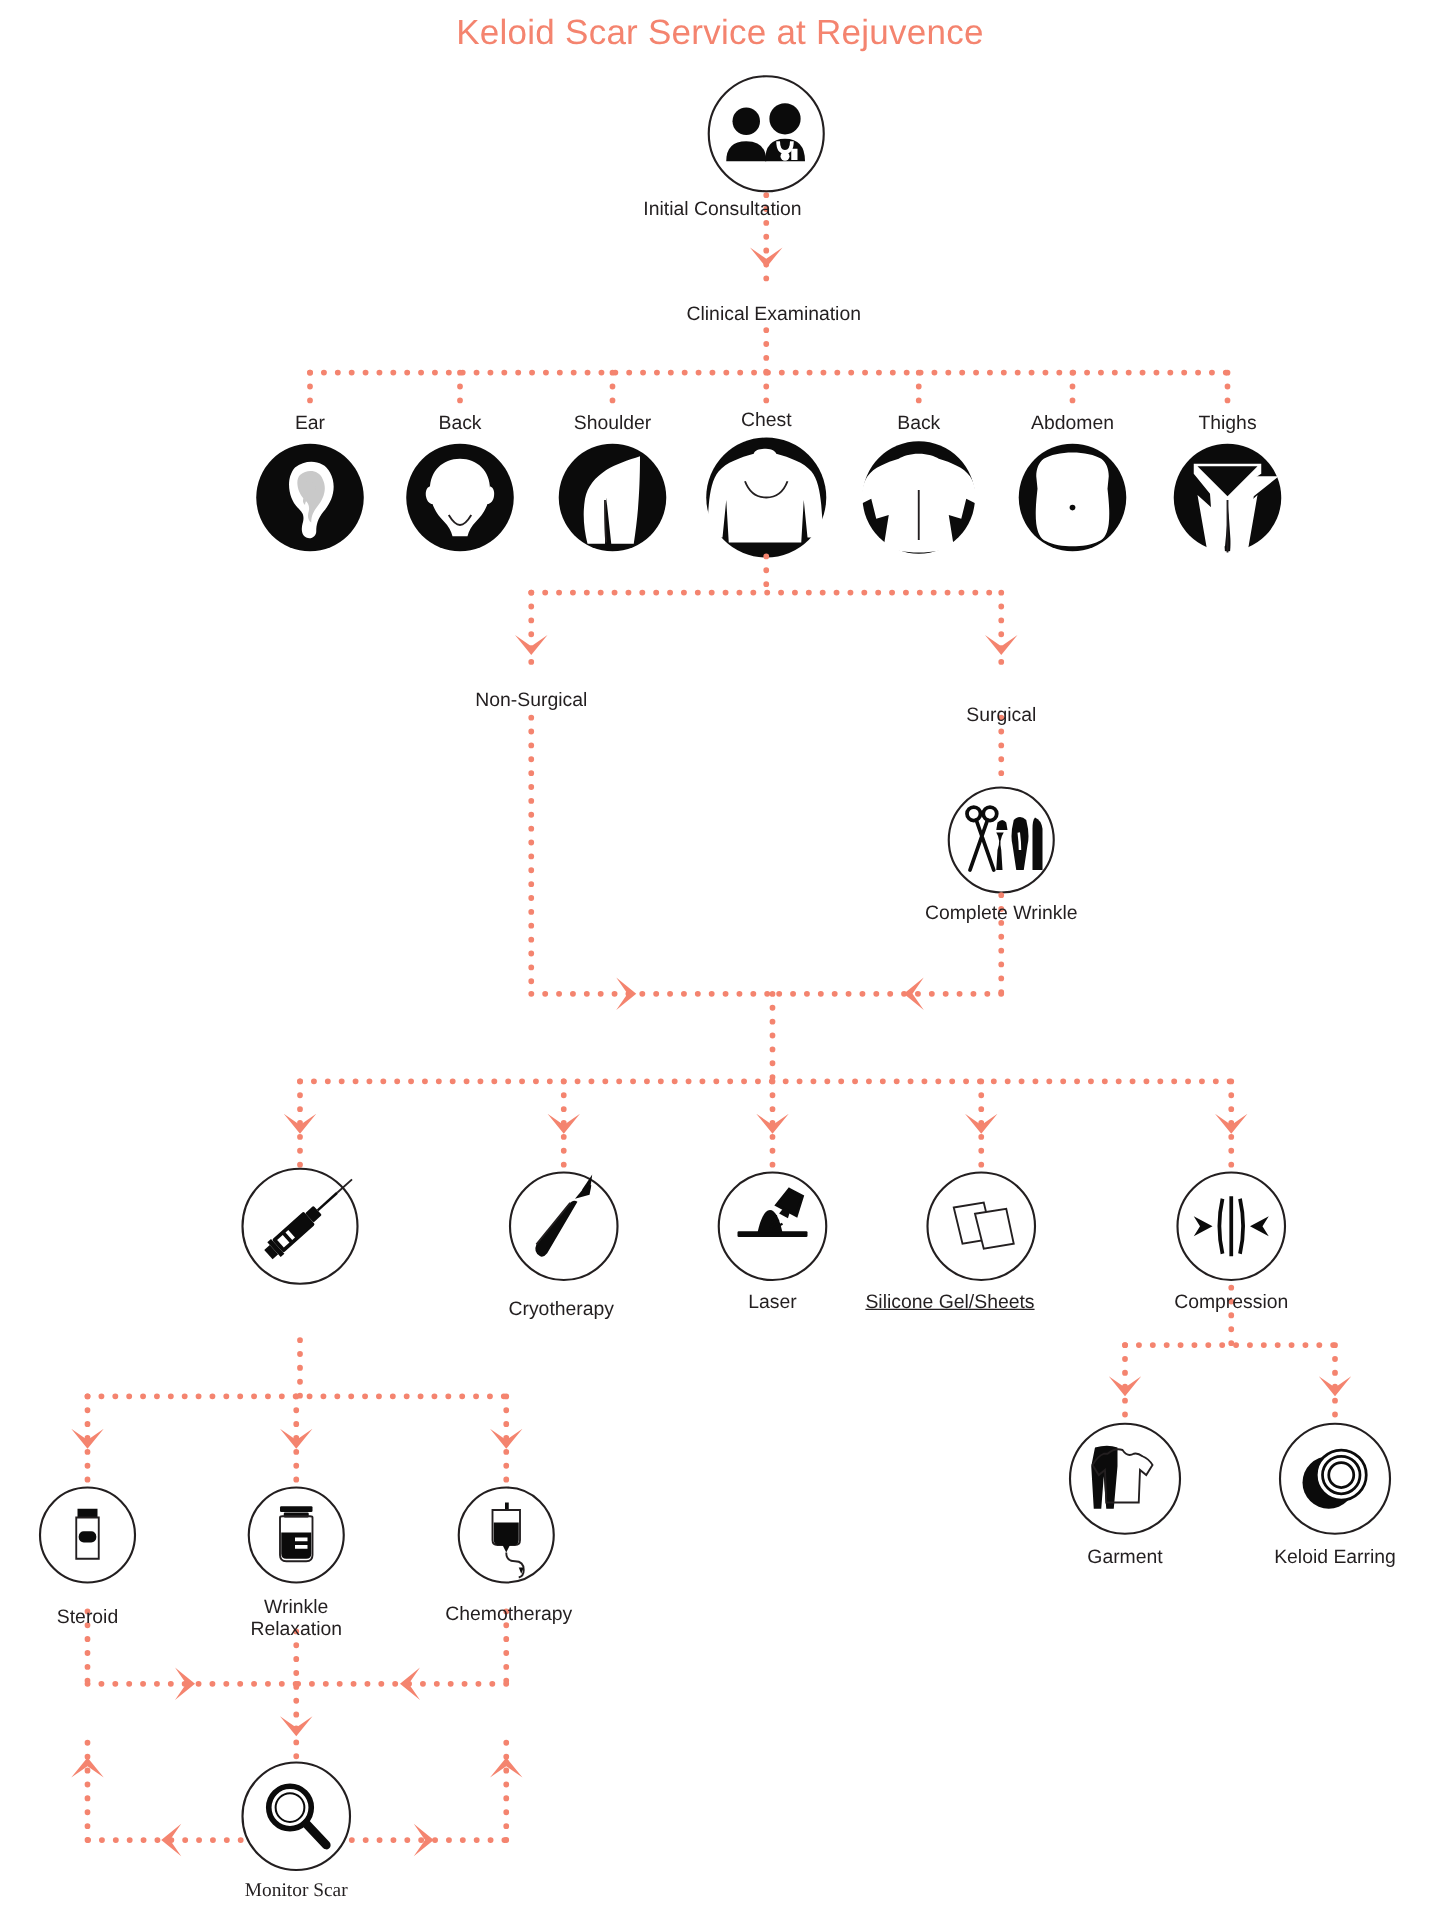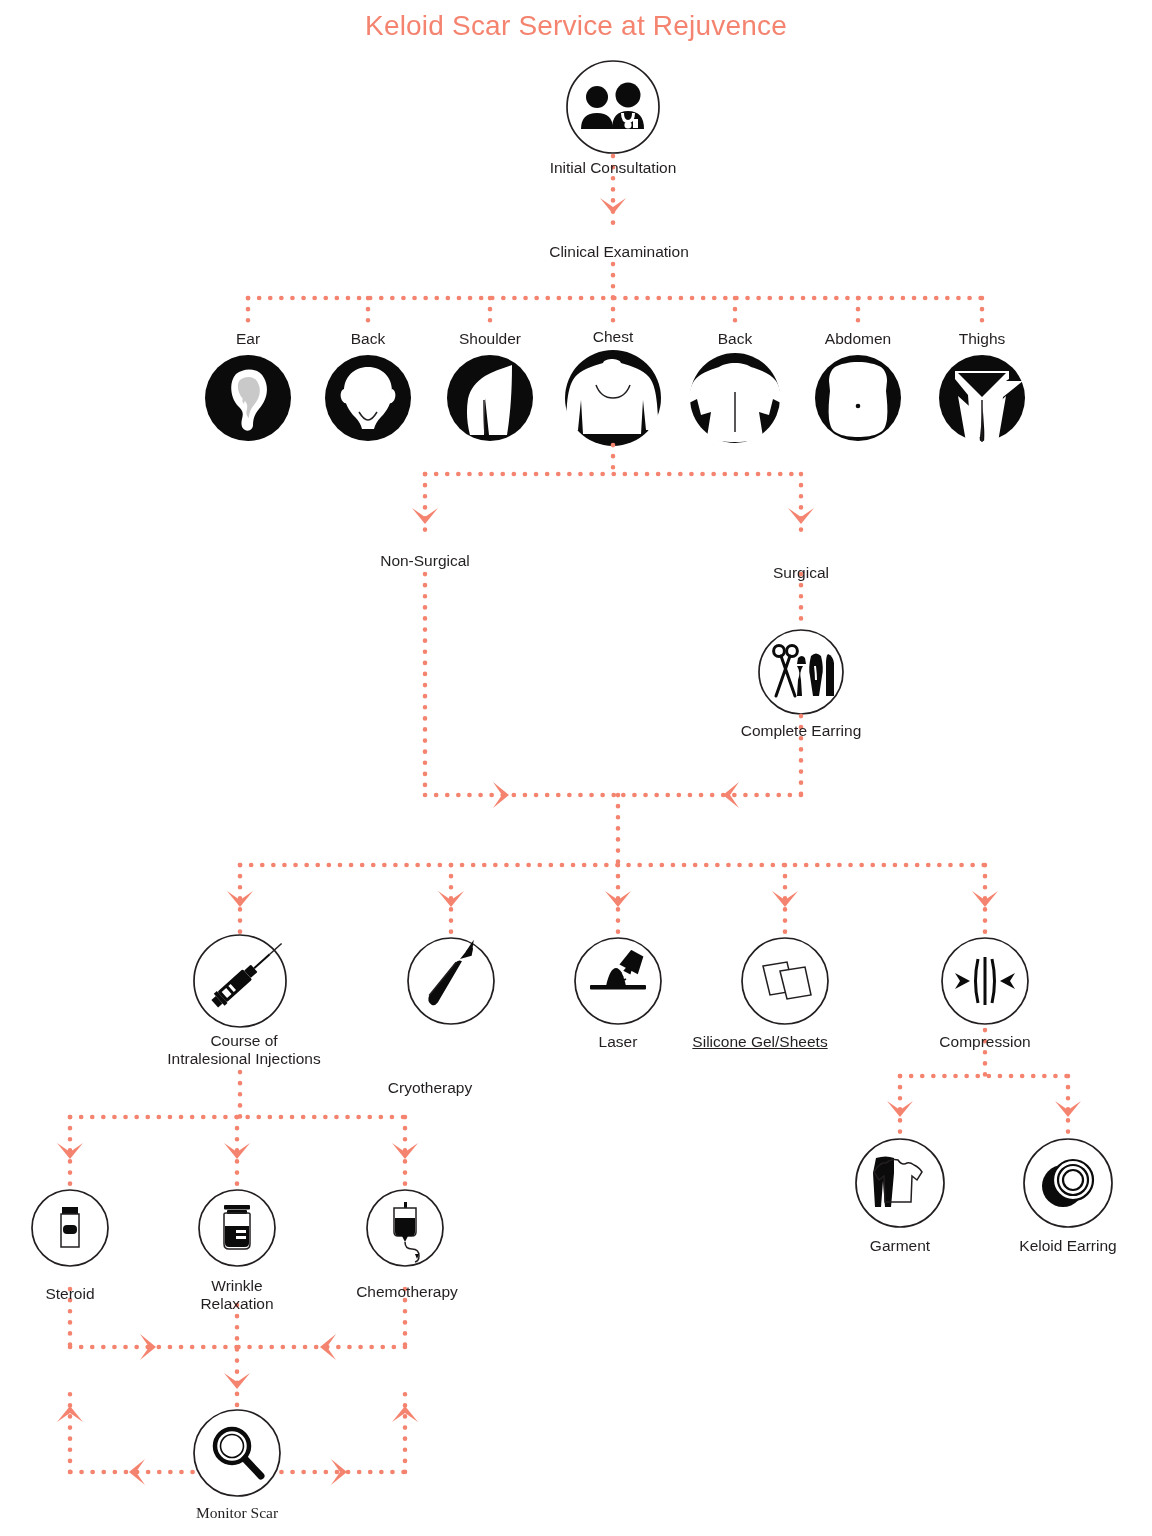--- a/index.html
+++ b/index.html
@@ -327,38 +327,36 @@
     <g>
       <circle class="oc" cx="237" cy="1453" r="43"></circle>
       <g transform="translate(237,1453)">
         <circle cx="-5" cy="-7" r="17" fill="none" stroke="#0b0b0b" stroke-width="4.5"></circle>
         <circle cx="-5" cy="-7" r="11.5" fill="none" stroke="#0b0b0b" stroke-width="1.6"></circle>
         <path d="M8 6 L24 23" stroke="#0b0b0b" stroke-width="7" stroke-linecap="round"></path>
       </g>
     </g>
   </svg>
 
-  <div class="lbl" style="left:613px;top:159px;width:260px;">Initial Consultation</div>
+  <div class="lbl" style="left:578px;top:159px;width:260px;">Initial Consultation</div>
   <div class="lbl" style="left:619px;top:243px;width:260px;">Clinical Examination</div>
 
   <div class="lbl" style="left:248px;top:330px;width:120px;">Ear</div>
   <div class="lbl" style="left:368px;top:330px;width:120px;">Back</div>
   <div class="lbl" style="left:490px;top:330px;width:130px;">Shoulder</div>
   <div class="lbl" style="left:613px;top:328px;width:120px;">Chest</div>
   <div class="lbl" style="left:735px;top:330px;width:120px;">Back</div>
   <div class="lbl" style="left:858px;top:330px;width:140px;">Abdomen</div>
   <div class="lbl" style="left:982px;top:330px;width:120px;">Thighs</div>
 
   <div class="lbl" style="left:425px;top:552px;width:220px;">Non-Surgical</div>
   <div class="lbl" style="left:801px;top:552px;width:200px;margin-top:12px;">Surgical</div>
-  <div class="lbl" style="left:801px;top:722px;width:260px;">Complete Earring</div>
-
-  <div class="lbl" style="left:244px;top:1032px;width:300px;">Course of
-Intralesional Injections</div>
-  <div class="lbl" style="left:430px;top:1039px;width:220px;margin-top:40px;">Cryotherapy</div>
+  <div class="lbl" style="left:801px;top:722px;width:260px;">Complete Wrinkle</div>
+
+  <div class="lbl" style="left:449px;top:1039px;width:220px;">Cryotherapy</div>
   <div class="lbl" style="left:618px;top:1033px;width:160px;">Laser</div>
   <div class="lbl" style="left:760px;top:1033px;width:300px;text-decoration:underline;">Silicone Gel/Sheets</div>
   <div class="lbl" style="left:985px;top:1033px;width:220px;">Compression</div>
 
   <div class="lbl" style="left:70px;top:1285px;width:190px;">Steroid</div>
   <div class="lbl" style="left:237px;top:1277px;width:190px;">Wrinkle
 Relaxation</div>
   <div class="lbl" style="left:407px;top:1283px;width:230px;">Chemotherapy</div>
 
   <div class="lbl" style="left:900px;top:1237px;width:200px;">Garment</div>

